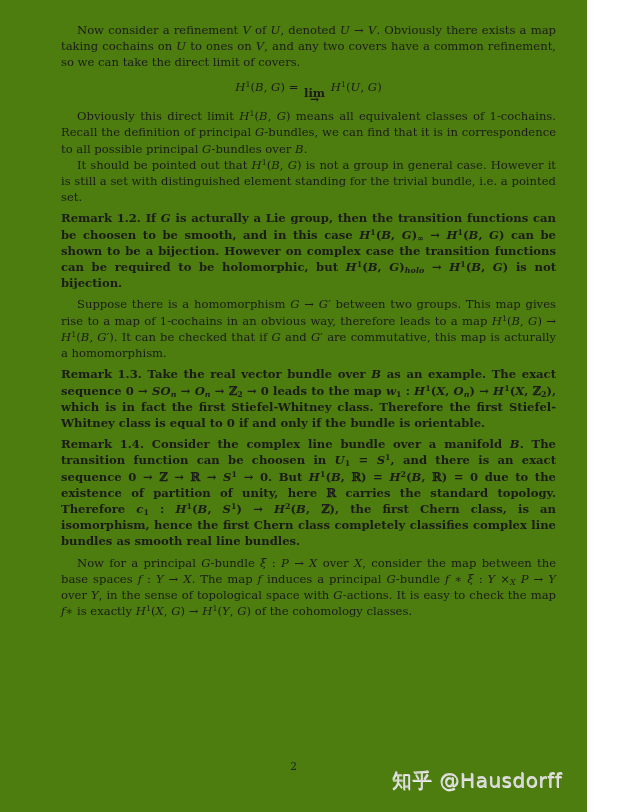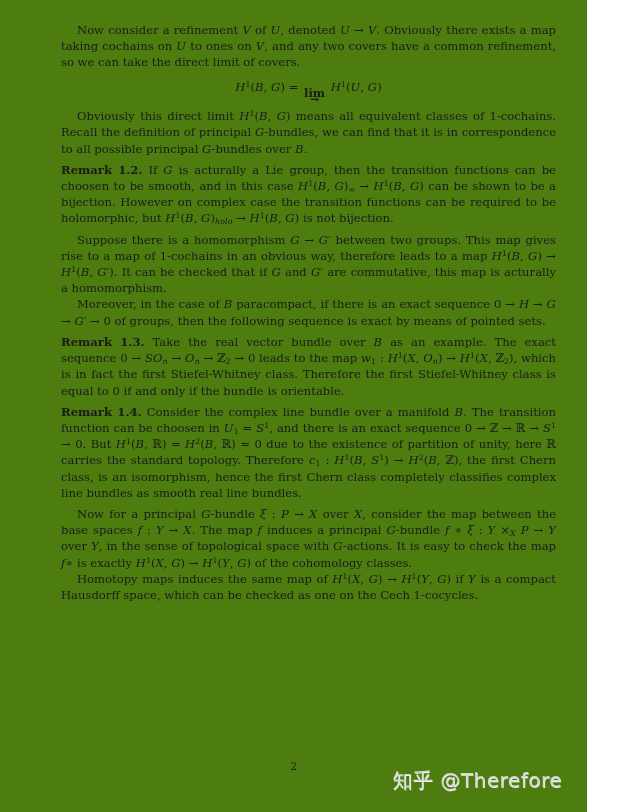--- a/index.html
+++ b/index.html
@@ -20,21 +20,21 @@
     position: absolute;
     left: 61px;
     top: 22px;
     width: 495px;
     font-size: 11.6px;
     line-height: 16.2px;
     text-align: justify;
   }
   .block { margin: 0; }
   .block.para { text-indent: 16px; }
-  .block.remark { margin: 5px 0; text-indent: 0; }
+  .block.remark { margin: 5px 0; text-indent: 0; font-weight: bold; }
   .block.equation {
     text-align: center;
     text-indent: 0;
     margin: 5px 0 4px 0;
   }
   .eq-line { line-height: 22px; }
   sup { font-size: 0.68em; vertical-align: 0.45em; line-height: 0; }
   sub { font-size: 0.68em; vertical-align: -0.25em; line-height: 0; }
   i { letter-spacing: 0.1px; }
   .limarrow {
@@ -73,25 +73,24 @@
 <div class="page">
   <div class="doc">
       <div class="block para">Now consider a refinement <i>V</i> of <i>U</i>, denoted <i>U</i> → <i>V</i>. Obviously there exists a map taking cochains on <i>U</i> to ones on <i>V</i>, and any two covers have a common refinement, so we can take the direct limit of covers.</div>
       <div class="block equation">
         <div class="eq-line"><i>H</i><sup>1</sup>(<i>B</i>, <i>G</i>) = <span class="limarrow">
             <span>lim</span>
             <span class="arr">→</span>
           </span> <i>H</i><sup>1</sup>(<i>U</i>, <i>G</i>)</div>
       </div>
       <div class="block para">Obviously this direct limit <i>H</i><sup>1</sup>(<i>B</i>, <i>G</i>) means all equivalent classes of 1-cochains.  Recall the definition of principal <i>G</i>-bundles, we can find that it is in correspondence to all possible principal <i>G</i>-bundles over <i>B</i>.</div>
+      <div class="block para">It should be pointed out that <i>H</i><sup>1</sup>(<i>B</i>, <i>G</i>) is not a group in general case. However it is still a set with distinguished element standing for the trivial bundle, i.e. a pointed set.</div>
       <div class="block remark"><b>Remark 1.2.</b>  If <i>G</i> is acturally a Lie group, then the transition functions can be choosen to be smooth, and in this case <i>H</i><sup>1</sup>(<i>B</i>, <i>G</i>)<sub>∞</sub> → <i>H</i><sup>1</sup>(<i>B</i>, <i>G</i>) can be shown to be a bijection. However on complex case the transition functions can be required to be holomorphic, but <i>H</i><sup>1</sup>(<i>B</i>, <i>G</i>)<sub><i>holo</i></sub> → <i>H</i><sup>1</sup>(<i>B</i>, <i>G</i>) is not bijection.</div>
       <div class="block para">Suppose there is a homomorphism <i>G</i> → <i>G</i>′ between two groups. This map gives rise to a map of 1-cochains in an obvious way, therefore leads to a map <i>H</i><sup>1</sup>(<i>B</i>, <i>G</i>) → <i>H</i><sup>1</sup>(<i>B</i>, <i>G</i>′). It can be checked that if <i>G</i> and <i>G</i>′ are commutative, this map is acturally a homomorphism.</div>
-      <div class="block para">Moreover, in the case of <i>B</i> paracompact, if there is an exact sequence 0 → <i>H</i> → <i>G</i> → <i>G</i>′ → 0 of groups, then the following sequence is exact by means of pointed sets.</div>
       <div class="block equation">
       </div>
       <div class="block remark"><b>Remark 1.3.</b>  Take the real vector bundle over <i>B</i> as an example.  The exact sequence 0 → <i>SO</i><sub><i>n</i></sub> → <i>O</i><sub><i>n</i></sub> → ℤ<sub>2</sub> → 0 leads to the map <i>w</i><sub>1</sub> : <i>H</i><sup>1</sup>(<i>X</i>, <i>O</i><sub><i>n</i></sub>) → <i>H</i><sup>1</sup>(<i>X</i>, ℤ<sub>2</sub>), which is in fact the first Stiefel-Whitney class. Therefore the first Stiefel-Whitney class is equal to 0 if and only if the bundle is orientable.</div>
       <div class="block remark"><b>Remark 1.4.</b>  Consider the complex line bundle over a manifold <i>B</i>.  The transition function can be choosen in <i>U</i><sub>1</sub> = <i>S</i><sup>1</sup>, and there is an exact sequence 0 → ℤ → ℝ → <i>S</i><sup>1</sup> → 0. But <i>H</i><sup>1</sup>(<i>B</i>, ℝ) = <i>H</i><sup>2</sup>(<i>B</i>, ℝ) = 0 due to the existence of partition of unity, here ℝ carries the standard topology. Therefore <i>c</i><sub>1</sub> : <i>H</i><sup>1</sup>(<i>B</i>, <i>S</i><sup>1</sup>) → <i>H</i><sup>2</sup>(<i>B</i>, ℤ), the first Chern class, is an isomorphism, hence the first Chern class completely classifies complex line bundles as smooth real line bundles.</div>
       <div class="block para">Now for a principal <i>G</i>-bundle <i>ξ</i> : <i>P</i> → <i>X</i> over <i>X</i>, consider the map between the base spaces <i>f</i> : <i>Y</i> → <i>X</i>.  The map <i>f</i> induces a principal <i>G</i>-bundle <i>f</i> ∗ <i>ξ</i> : <i>Y</i> ×<sub><i>X</i></sub> <i>P</i> → <i>Y</i> over <i>Y</i>, in the sense of topological space with <i>G</i>-actions.  It is easy to check the map <i>f</i>∗ is exactly <i>H</i><sup>1</sup>(<i>X</i>, <i>G</i>) → <i>H</i><sup>1</sup>(<i>Y</i>, <i>G</i>) of the cohomology classes.</div>
-      <div class="block para">Homotopy maps induces the same map of <i>H</i><sup>1</sup>(<i>X</i>, <i>G</i>) → <i>H</i><sup>1</sup>(<i>Y</i>, <i>G</i>) if <i>Y</i> is a compact Hausdorff space, which can be checked as one on the Cech 1-cocycles.</div>
     </div>
   <div class="page-number">2</div>
-  <div class="watermark">知乎 @Therefore</div>
+  <div class="watermark">知乎 @Hausdorff</div>
 </div>
 
 </body></html>

